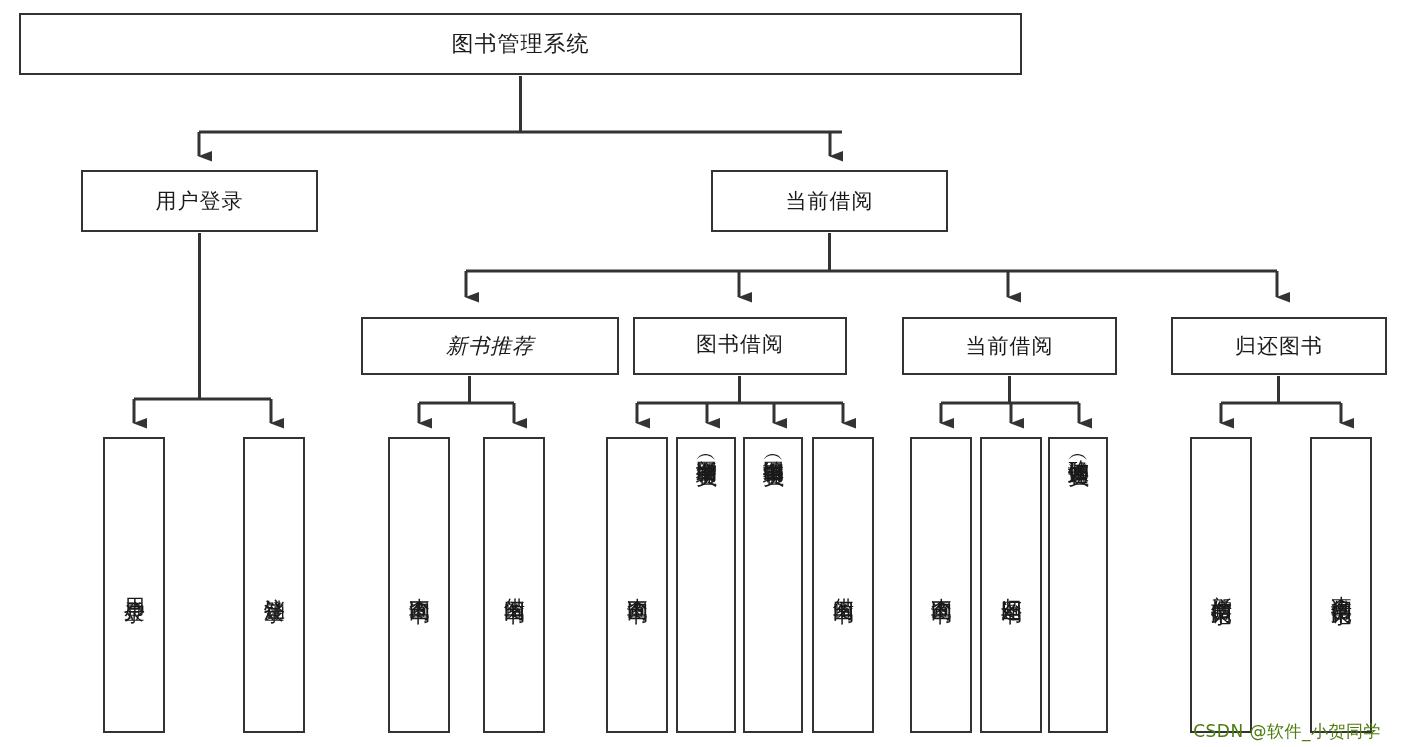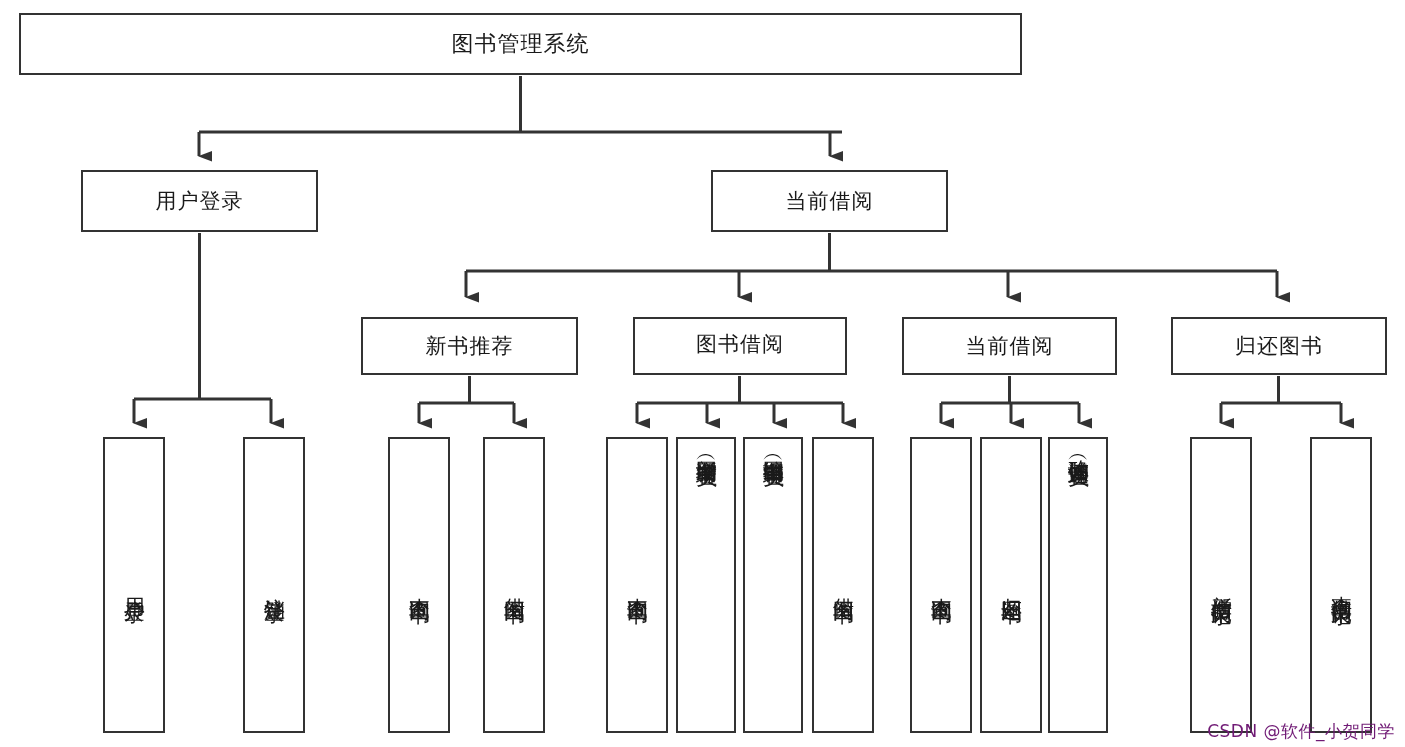--- a/index.html
+++ b/index.html
@@ -66,24 +66,24 @@
   }
   .node.v.tall .label {
     letter-spacing: 1px;
   }
   .node.v.mid {
     align-items: center;
     padding-top: 0;
   }
   .watermark {
     position: absolute;
-    right: 10px;
+    right: 24px;
     bottom: 4px;
     font-size: 17px;
-    color: #701a75;
+    color: #4d7c0f;
     letter-spacing: 0.5px;
     white-space: nowrap;
     user-select: none;
   }
 </style>
 </head>
 <body>
 
 <div id="canvas">
 
@@ -143,21 +143,21 @@
     <span class="label">图书管理系统</span>
   </div>
 
   <div class="node h" style="left:81px; top:170px; width:237px; height:62px;">
     <span class="label">用户登录</span>
   </div>
   <div class="node h" style="left:711px; top:170px; width:237px; height:62px;">
     <span class="label">当前借阅</span>
   </div>
 
-  <div class="node h" style="left:361px; top:317px; width:217px; height:58px;">
+  <div class="node h" style="left:361px; top:317px; width:258px; height:58px;font-style:italic;">
     <span class="label">新书推荐</span>
   </div>
   <div class="node h" style="left:633px; top:317px; width:214px; height:58px;font-family:Liberation Mono, monospace;">
     <span class="label">图书借阅</span>
   </div>
   <div class="node h" style="left:902px; top:317px; width:215px; height:58px;">
     <span class="label">当前借阅</span>
   </div>
   <div class="node h" style="left:1171px; top:317px; width:216px; height:58px;">
     <span class="label">归还图书</span>

